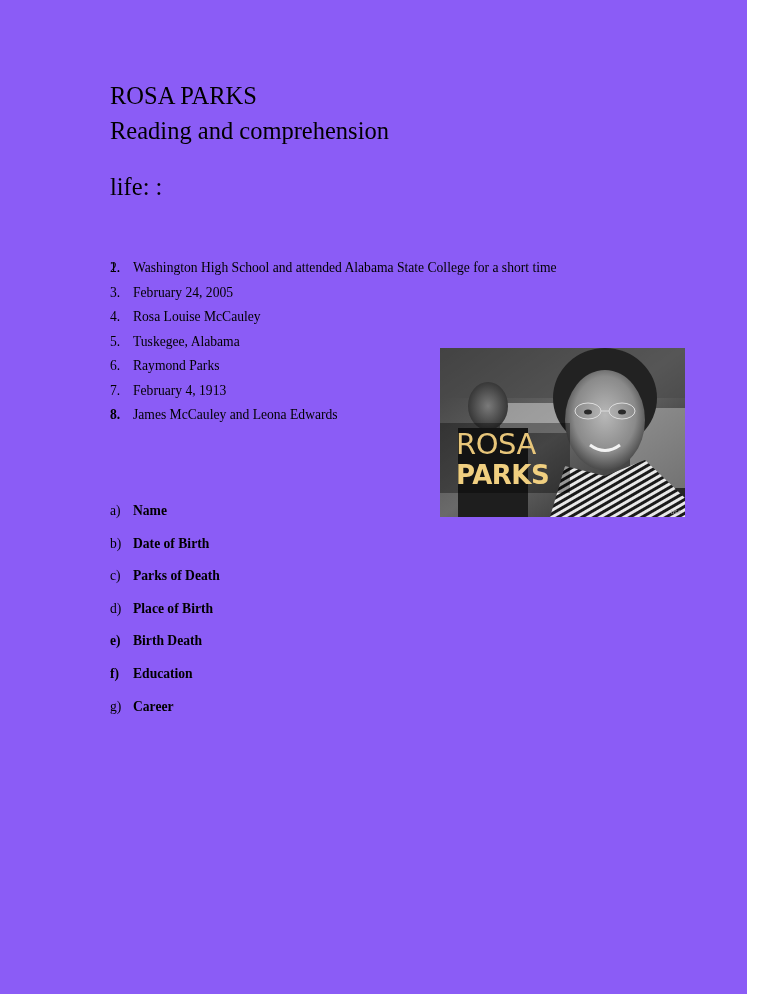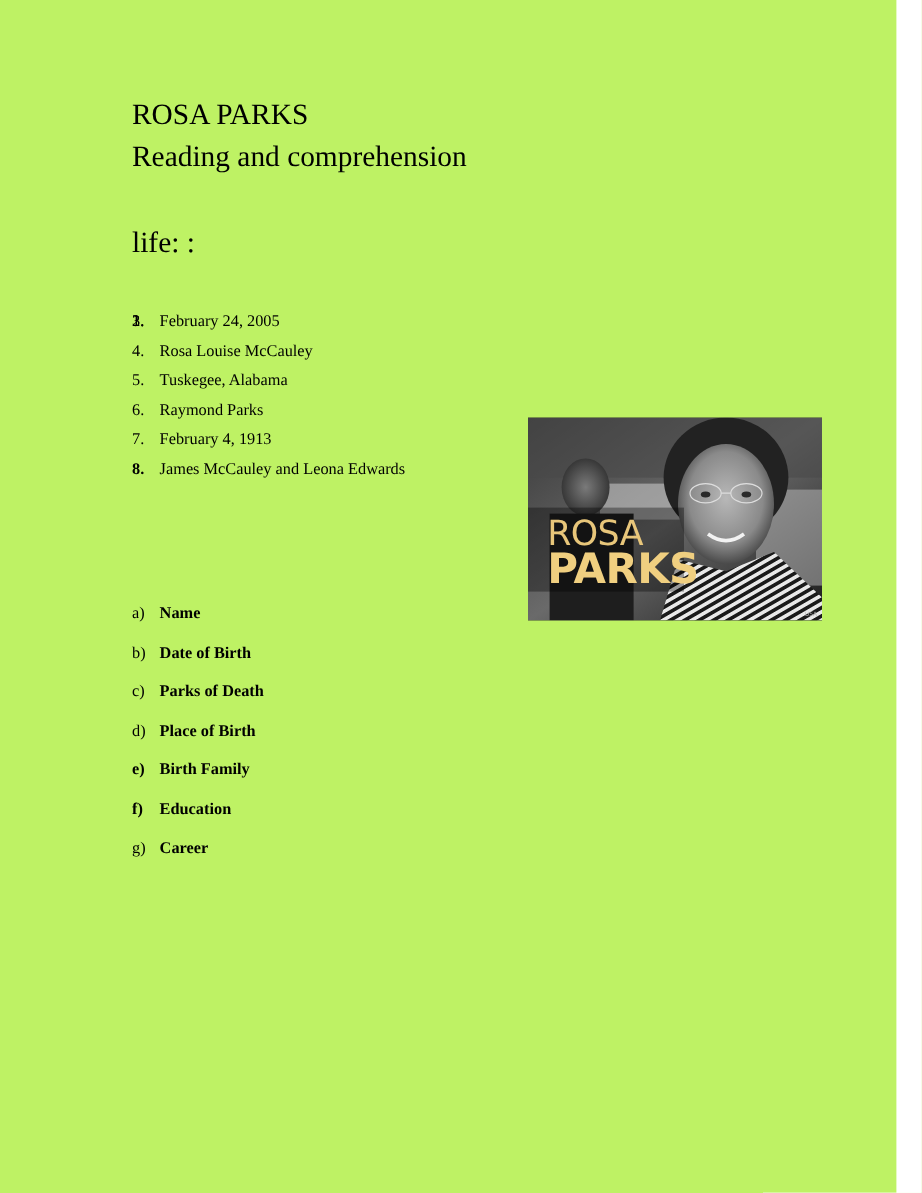--- a/index.html
+++ b/index.html
@@ -12,35 +12,35 @@
     height: 994px;
     position: relative;
     overflow: hidden;
     font-family: "Liberation Serif", "DejaVu Serif", serif;
     color: #000000;
   }
   .page {
     position: absolute;
     left: 0; top: 0;
     width: 747px; height: 994px;
-    background: #bef264;
+    background: #8b5cf6;
   }
   .heading {
     position: absolute;
     left: 110px;
     font-size: 24.5px;
     line-height: 28px;
     white-space: nowrap;
     margin: 0;
     font-weight: normal;
   }
   .h-title { top: 82px; }
   .h-sub { top: 117px; }
   .h-instr { top: 152px; }
-  .h-instr2 { top: 189px; }
+  .h-instr2 { top: 173px; }
 
   .num-list, .let-list {
     position: absolute;
     left: 110px;
     margin: 0;
     padding: 0;
     list-style: none;
   }
   .num-list { top: 256px; }
   .num-list li {
@@ -92,21 +92,21 @@
   }
   .photo-caption.rosa {
     top: 78px;
     font-size: 29px;
     font-weight: normal;
     color: #e8c67a;
     line-height: 36px;
   }
   .photo-caption.parks {
     top: 109px;
-    font-size: 35px;
+    font-size: 26px;
     font-weight: bold;
     color: #f0cf80;
     line-height: 36px;
   }
   .photo-watermark {
     position: absolute;
     right: 4px;
     bottom: 2px;
     font-family: "DejaVu Sans", sans-serif;
     font-size: 5px;
@@ -123,20 +123,23 @@
   <p class="heading h-instr2">life: :</p>
 
   <ol class="num-list">
     <li>
       <span class="marker">1.</span>
     </li>
     <li>
       <span class="marker">2.</span>
     </li>
     <li>
+      <span>Washington High School and attended Alabama State College for a short time</span>
+    </li>
+    <li>
       <span class="marker">3.</span>
       <span>February 24, 2005</span>
     </li>
     <li>
       <span class="marker">4.</span>
       <span>Rosa Louise McCauley</span>
     </li>
     <li>
       <span class="marker">5.</span>
       <span>Tuskegee, Alabama</span>
@@ -167,21 +170,21 @@
     <li>
       <span class="marker">c)</span>
       <span class="label">Parks of Death</span>
     </li>
     <li>
       <span class="marker">d)</span>
       <span class="label">Place of Birth</span>
     </li>
     <li>
       <span class="marker bold">e)</span>
-      <span class="label">Birth Family</span>
+      <span class="label">Birth Death</span>
     </li>
     <li>
       <span class="marker bold">f)</span>
       <span class="label">Education</span>
     </li>
     <li>
       <span class="marker">g)</span>
       <span class="label">Career</span>
     </li>
   </ol>

